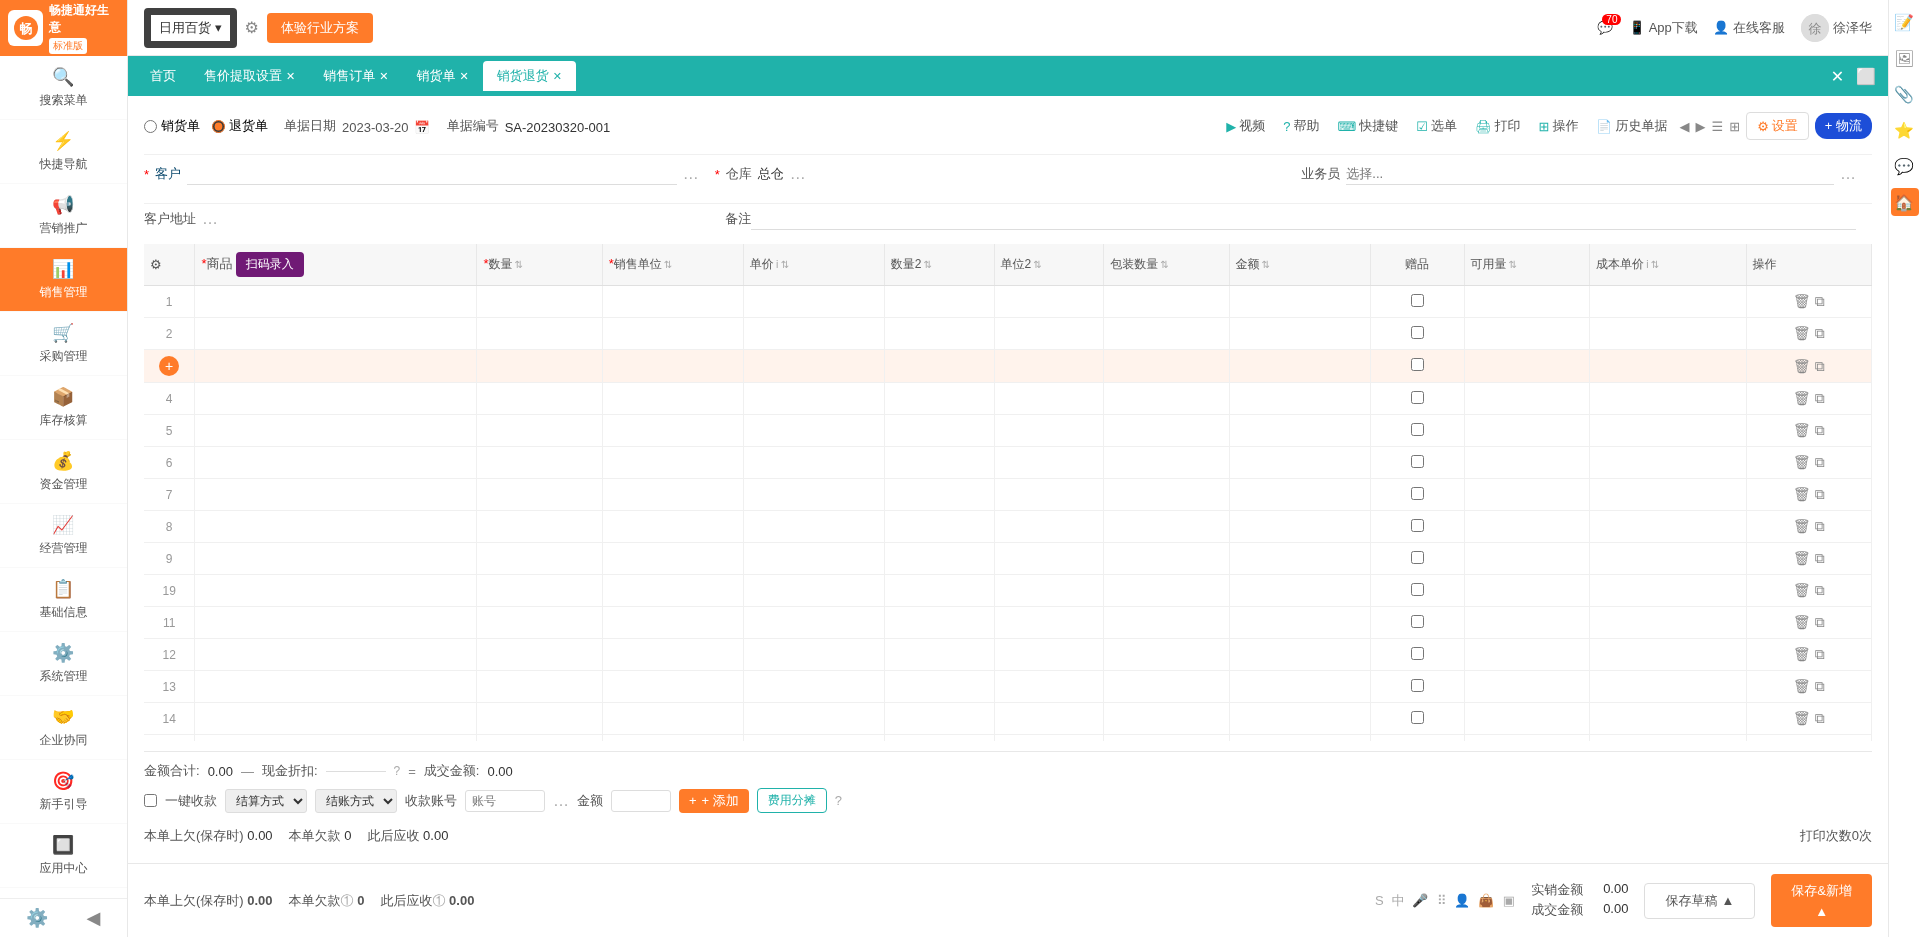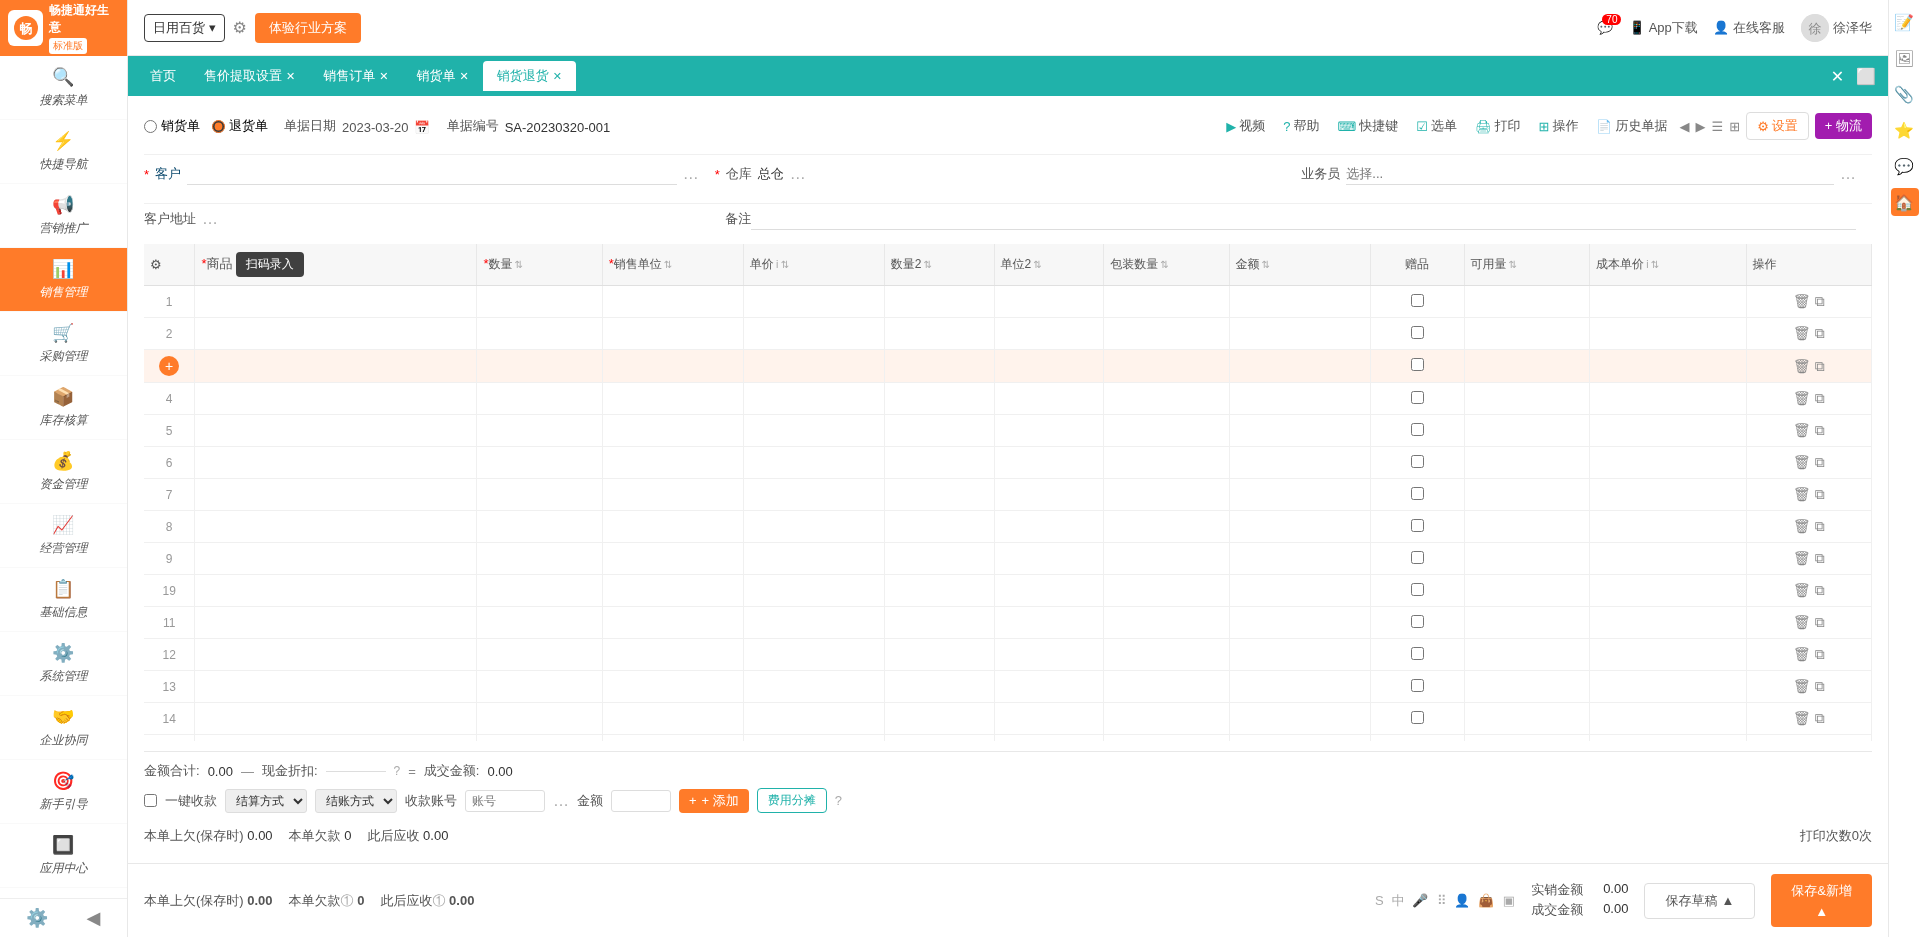--- a/index.html
+++ b/index.html
@@ -6,30 +6,30 @@
     body { background: #f5f5f5; display: flex; height: 937px; overflow: hidden; }
 
     
     .sidebar { width: 128px; background: #fff; display: flex; flex-direction: column; border-right: 1px solid #e8e8e8; flex-shrink: 0; }
     .sidebar-logo { background: #ff7b29; padding: 10px 8px; display: flex; align-items: center; gap: 6px; height: 56px; }
     .sidebar-logo-icon { width: 36px; height: 36px; background: #fff; border-radius: 6px; display: flex; align-items: center; justify-content: center; }
     .sidebar-nav { flex: 1; overflow-y: auto; }
     .sidebar-item { display: flex; flex-direction: column; align-items: center; padding: 10px 4px; cursor: pointer; color: #555; border-bottom: 1px solid #f9f9f9; gap: 4px; }
     .sidebar-item.active { background: #ff7b29; color: #fff; }
     .sidebar-item-icon { font-size: 18px; }
-    .sidebar-item-label { font-size: 12px; text-align: center; font-style: italic; }
+    .sidebar-item-label { font-size: 12px; text-align: center; }
     .sidebar-bottom { border-top: 1px solid #eee; display: flex; align-items: center; justify-content: space-around; padding: 8px; }
 
     
     .main { flex: 1; display: flex; flex-direction: column; overflow: hidden; }
 
     
     .topbar { height: 56px; background: #fff; display: flex; align-items: center; justify-content: space-between; padding: 0 16px; border-bottom: 1px solid #e8e8e8; flex-shrink: 0; }
     .topbar-left { display: flex; align-items: center; gap: 8px; }
-    .topbar-select { display: flex; align-items: center; gap: 4px; border: 1px solid #404040; border-radius: 4px; padding: 4px 8px; cursor: pointer; color: #333; }
+    .topbar-select { display: flex; align-items: center; gap: 4px; border: 7px solid #404040; border-radius: 4px; padding: 4px 8px; cursor: pointer; color: #333; }
     .topbar-gear { cursor: pointer; color: #888; font-size: 16px; }
     .topbar-btn { background: #ff7b29; color: #fff; border: none; border-radius: 4px; padding: 6px 14px; cursor: pointer; font-size: 13px; }
     .topbar-right { display: flex; align-items: center; gap: 16px; color: #555; }
     .topbar-msg { position: relative; cursor: pointer; }
     .topbar-msg-badge { position: absolute; top: -6px; right: -8px; background: #f00; color: #fff; font-size: 10px; border-radius: 8px; padding: 0 4px; }
     .topbar-user { display: flex; align-items: center; gap: 4px; cursor: pointer; }
     .user-avatar { width: 28px; height: 28px; background: #ddd; border-radius: 50%; display: flex; align-items: center; justify-content: center; overflow: hidden; }
 
     
     .tabbar { background: #20b2aa; display: flex; align-items: center; height: 40px; padding: 0 8px; flex-shrink: 0; }
@@ -42,24 +42,24 @@
     
     .content { flex: 1; background: #fff; overflow-y: auto; padding: 12px 16px; display: flex; flex-direction: column; gap: 10px; }
     .radio-group { display: flex; gap: 12px; align-items: center; }
     .radio-item { display: flex; align-items: center; gap: 4px; cursor: pointer; }
     .radio-item input[type=radio] { accent-color: #ff7b29; }
     .form-field { display: flex; align-items: flex-end; gap: 6px; color: #555; }
     .form-field-label { white-space: nowrap; }
     .form-field-value { color: #333; font-weight: 500; }
     .toolbar-btn { display: flex; align-items: center; gap: 3px; color: #555; cursor: pointer; font-size: 12px; padding: 3px 6px; border-radius: 3px; }
     .settings-btn { border: 1px solid #ddd; border-radius: 4px; padding: 4px 10px; cursor: pointer; color: #ff7b29; background: #fff; display: flex; align-items: center; gap: 3px; }
-    .add-logistics-btn { background: #a21caf; color: #fff; border: none; border-radius: 4px; padding: 4px 10px; cursor: pointer; display: flex; align-items: center; gap: 3px; }
+    .add-logistics-btn { background: #1d4ed8; color: #fff; border: none; border-radius: 12px; padding: 4px 10px; cursor: pointer; display: flex; align-items: center; gap: 3px; }
     .form-input { flex: 1; border: none; border-bottom: 1px solid #ddd; padding: 3px 0; color: #333; outline: none; background: transparent; }
     .form-dots { color: #aaa; cursor: pointer; font-size: 16px; }
-    .scan-btn { background: #404040; color: #fff; border: none; border-radius: 4px; padding: 4px 10px; cursor: pointer; font-size: 12px; }
+    .scan-btn { background: #701a75; color: #fff; border: none; border-radius: 4px; padding: 4px 10px; cursor: pointer; font-size: 12px; }
     table { width: 100%; border-collapse: collapse; }
     thead tr { background: #f7f7f7; }
     th { padding: 8px 6px; text-align: left; border-bottom: 1px solid #e0e0e0; border-right: 1px solid #e8e8e8; color: #555; font-weight: 500; white-space: nowrap; font-size: 12px; position: sticky; top: 0; background: #f7f7f7; z-index: 1; }
     td { padding: 6px 6px; border-bottom: 1px solid #f0f0f0; border-right: 1px solid #f0f0f0; color: #333; font-size: 12px; height: 32px; }
     tr.active-row td { background: #fff3ec; }
     tr.active-row td:first-child { position: relative; }
     .row-num { color: #999; text-align: center; width: 30px; }
     .add-row-btn { display: inline-flex; align-items: center; justify-content: center; width: 20px; height: 20px; background: #ff7b29; color: #fff; border-radius: 50%; font-size: 14px; cursor: pointer; }
     .checkbox-cell { text-align: center; }
     .row-actions { display: flex; gap: 4px; justify-content: center; }

